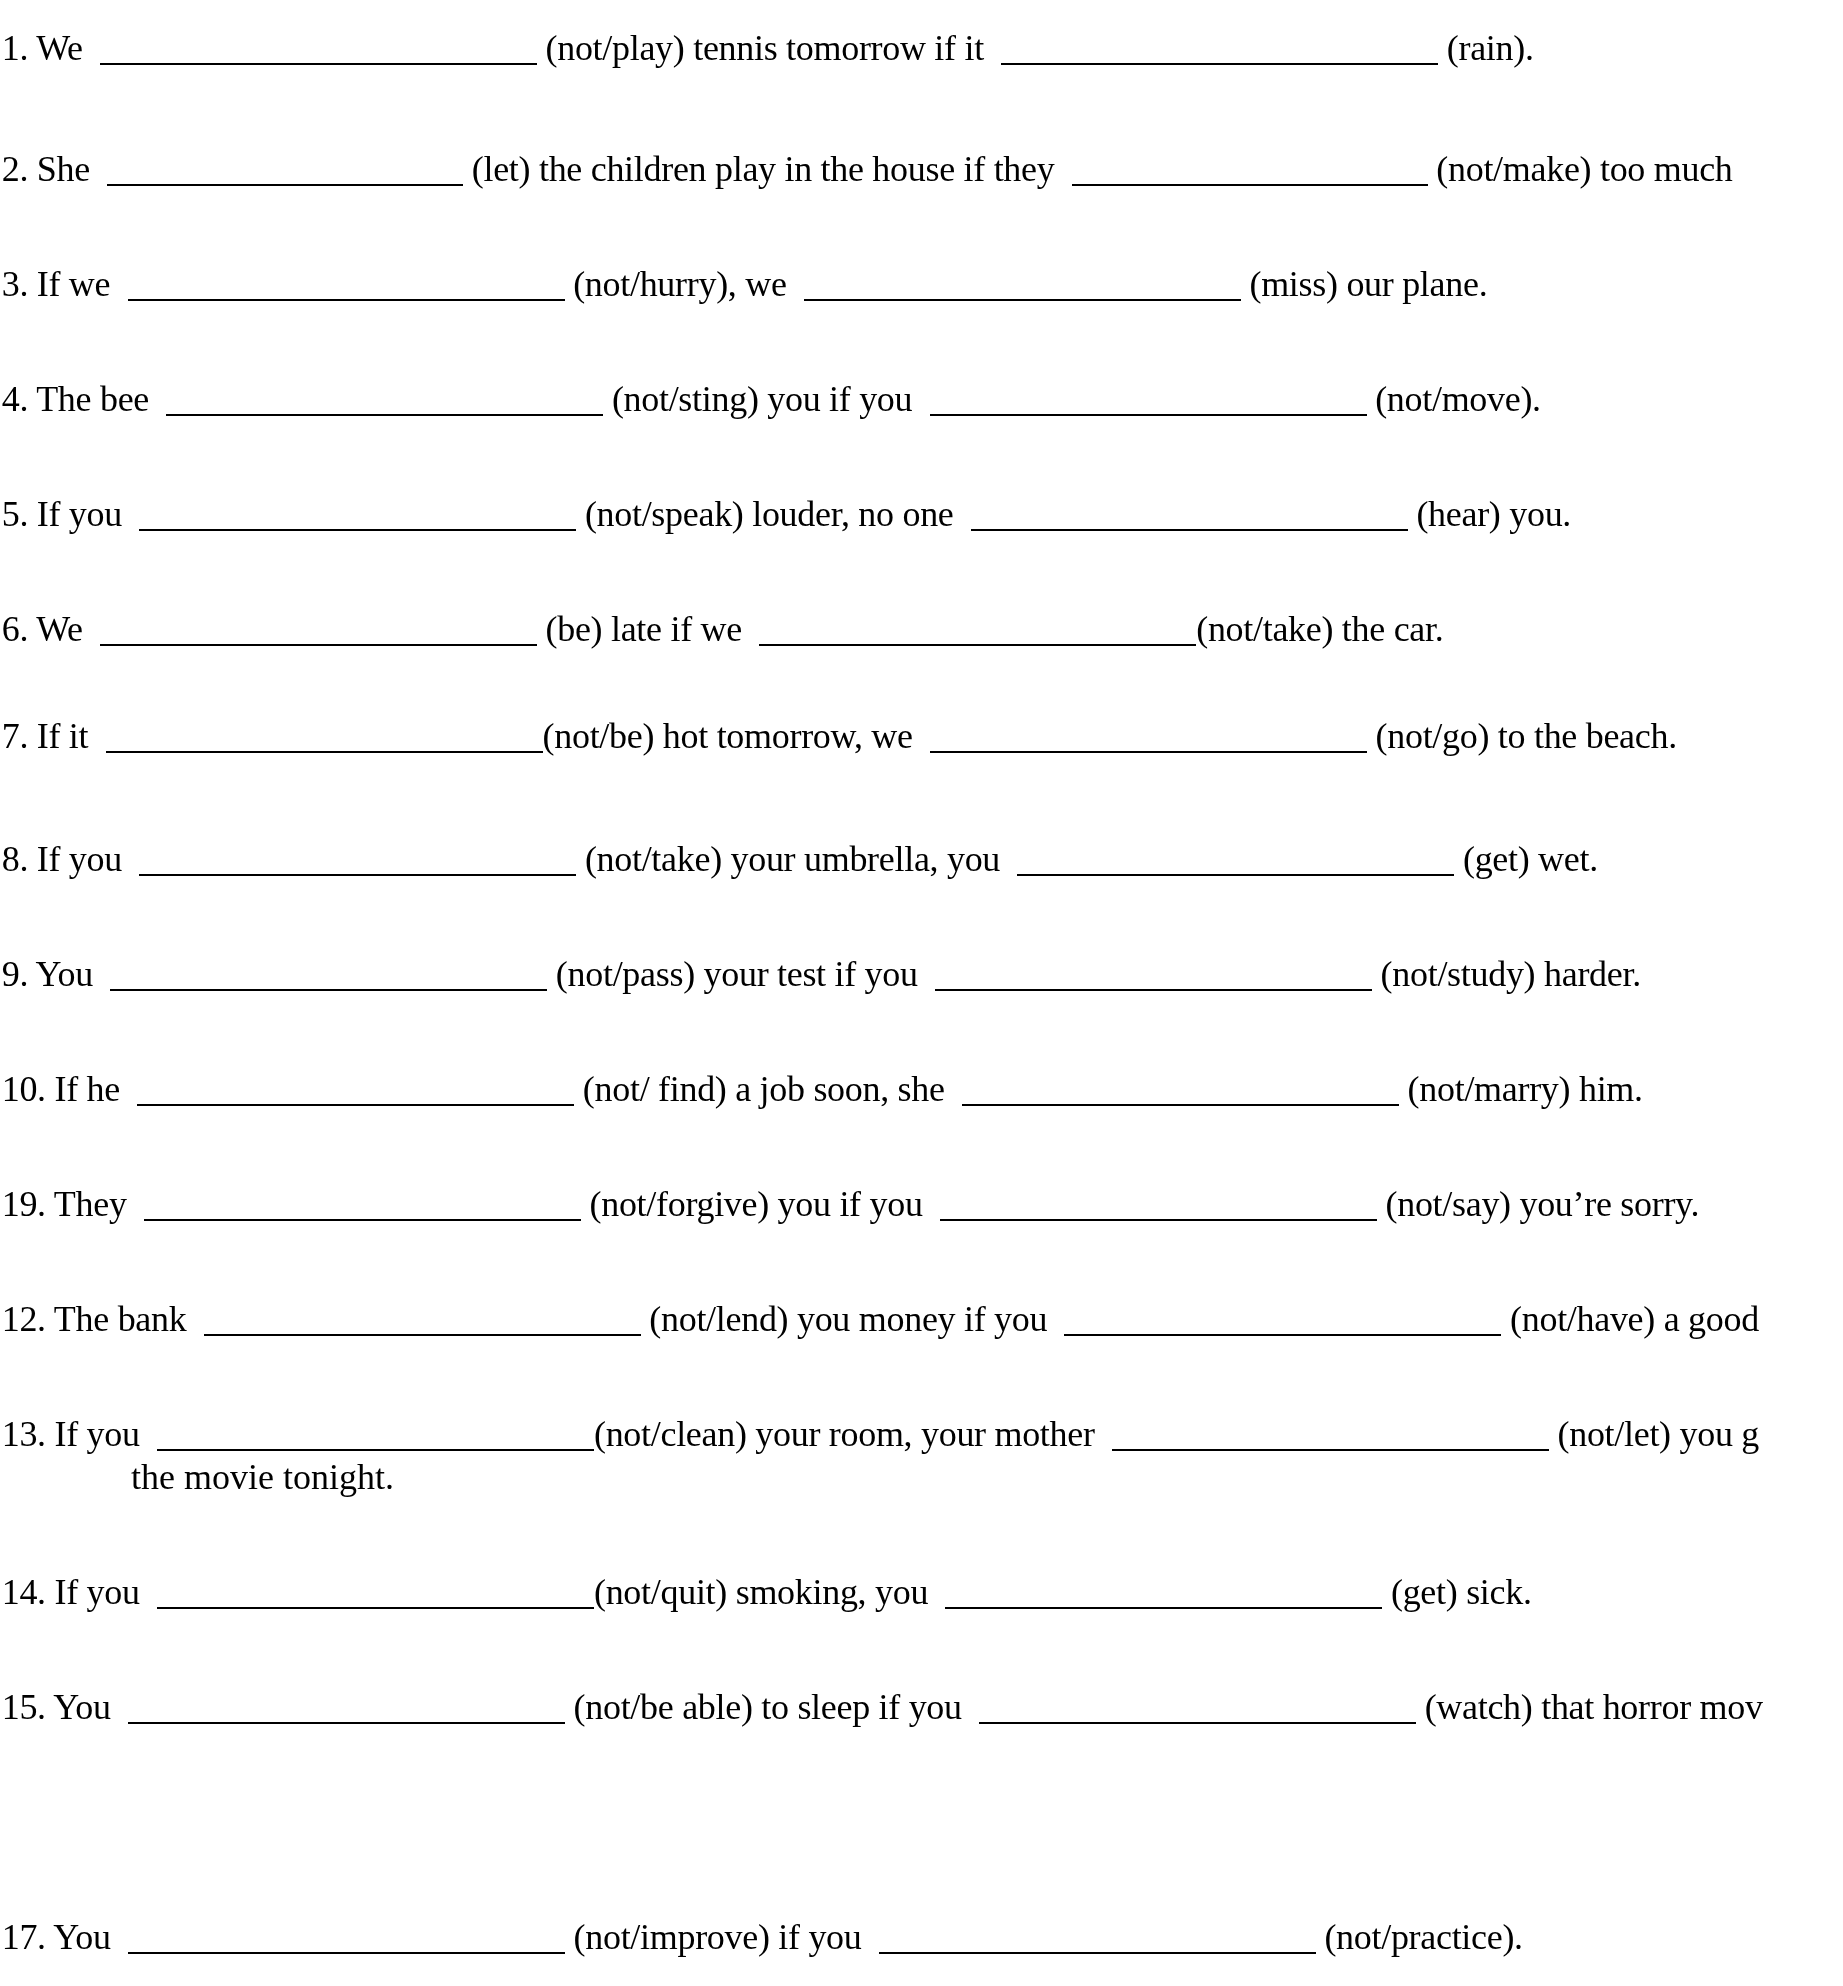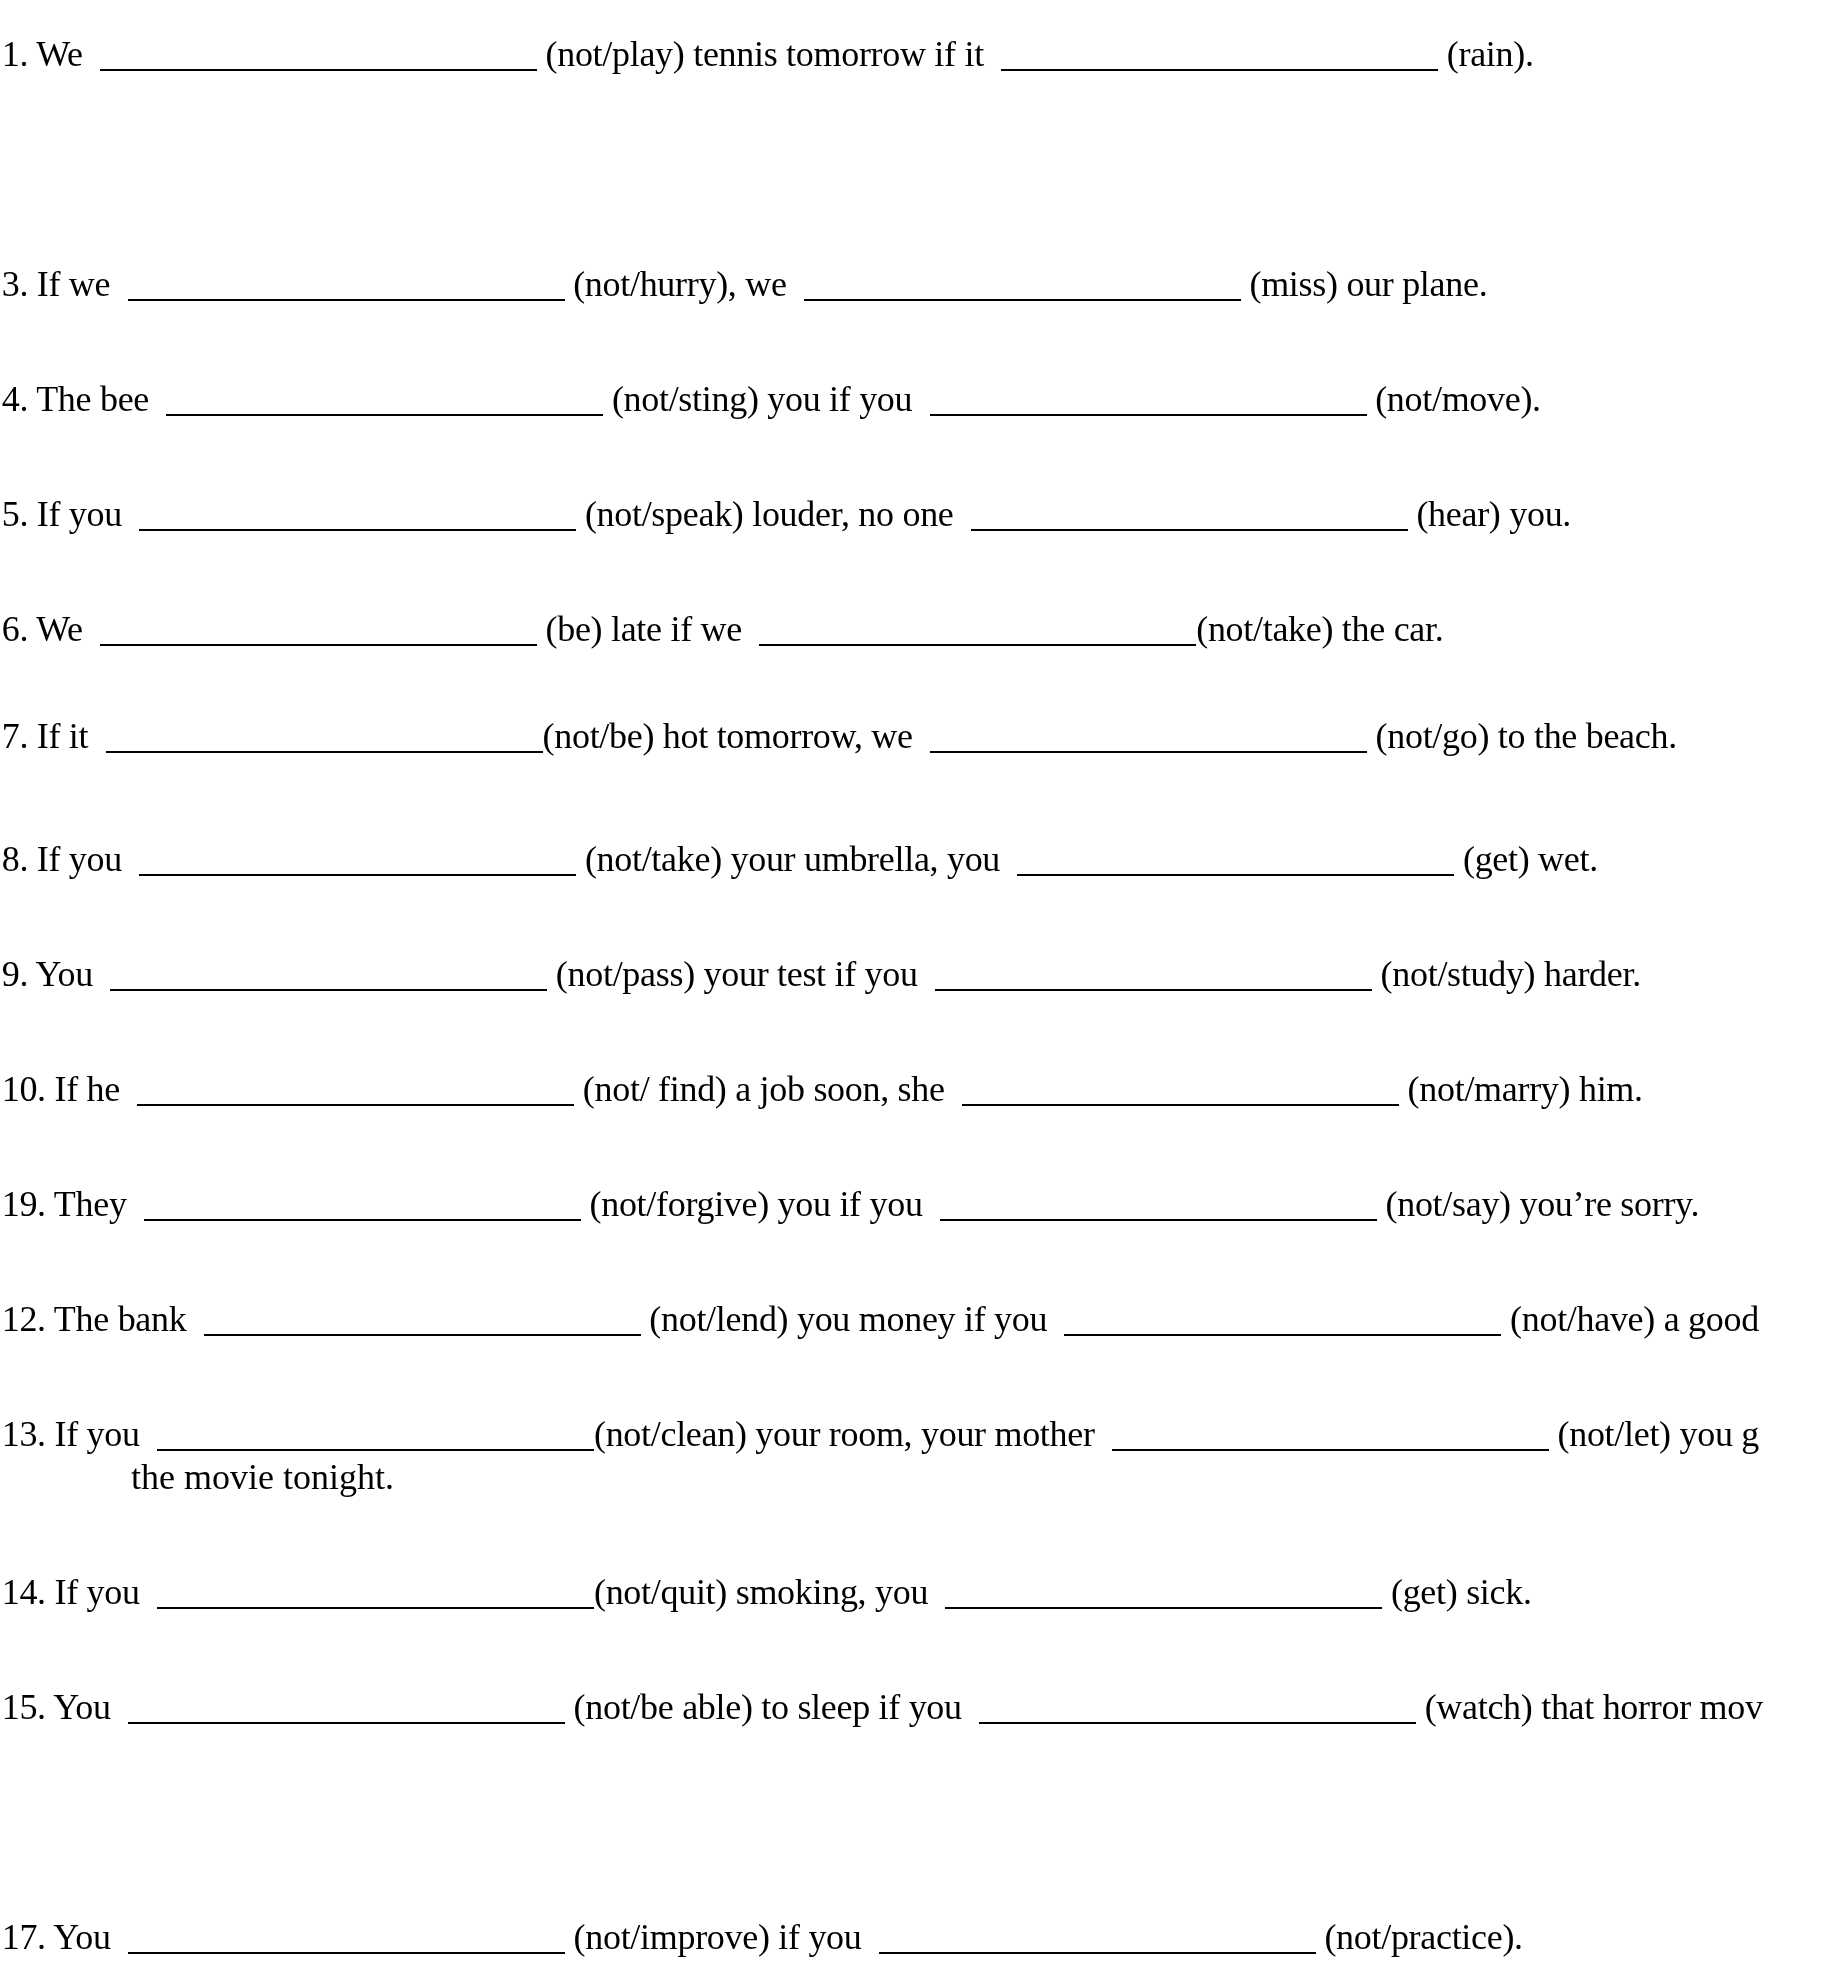--- a/index.html
+++ b/index.html
@@ -19,27 +19,33 @@
   }
   .blank.short { width: 356px; }
   .blank.tight-r { margin-right: 0; }
   .cont { position: absolute; left: 131px; font-size: 36px; line-height: 42px; white-space: nowrap; }
 </style>
 </head>
 <body>
 
 <div class="worksheet">
 
-  <div class="item" style="top:33px">
+  <div class="item" style="top:27px">
     <span>1.</span>
     <span>We</span>
     <span class="blank"></span><span>(not/play) tennis tomorrow if it</span>
     <span class="blank"></span><span>(rain).</span>
   </div>
 
+  <div class="item" style="top:148px">
+    <span>2.</span>
+    <span>She</span>
+    <span class="blank short"></span><span>(let) the children play in the house if they</span>
+    <span class="blank short"></span><span>(not/make) too much</span>
+  </div>
 
   <div class="item" style="top:263px">
     <span>3.</span>
     <span>If we</span>
     <span class="blank"></span><span>(not/hurry), we</span>
     <span class="blank"></span><span>(miss) our plane.</span>
   </div>
 
   <div class="item" style="top:378px">
     <span>4.</span>

